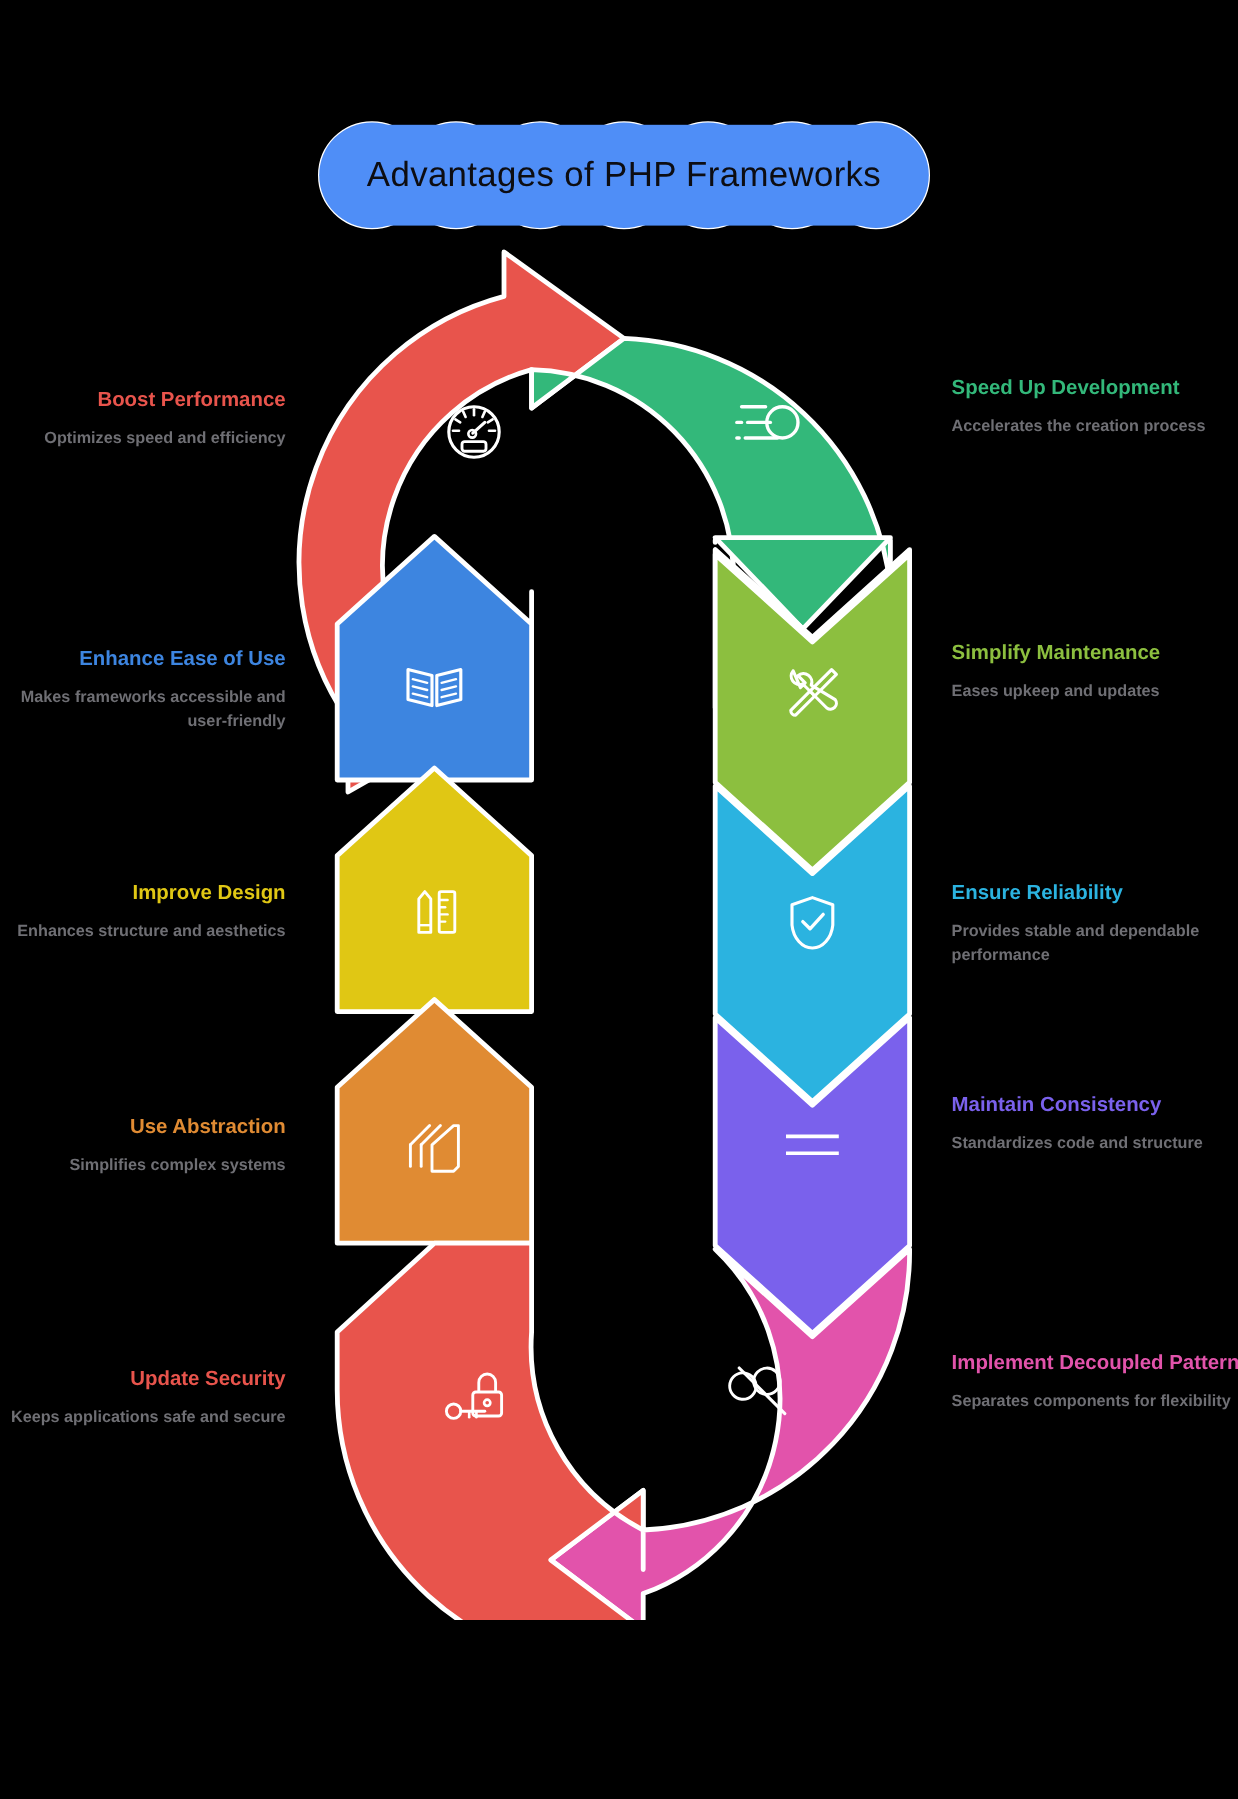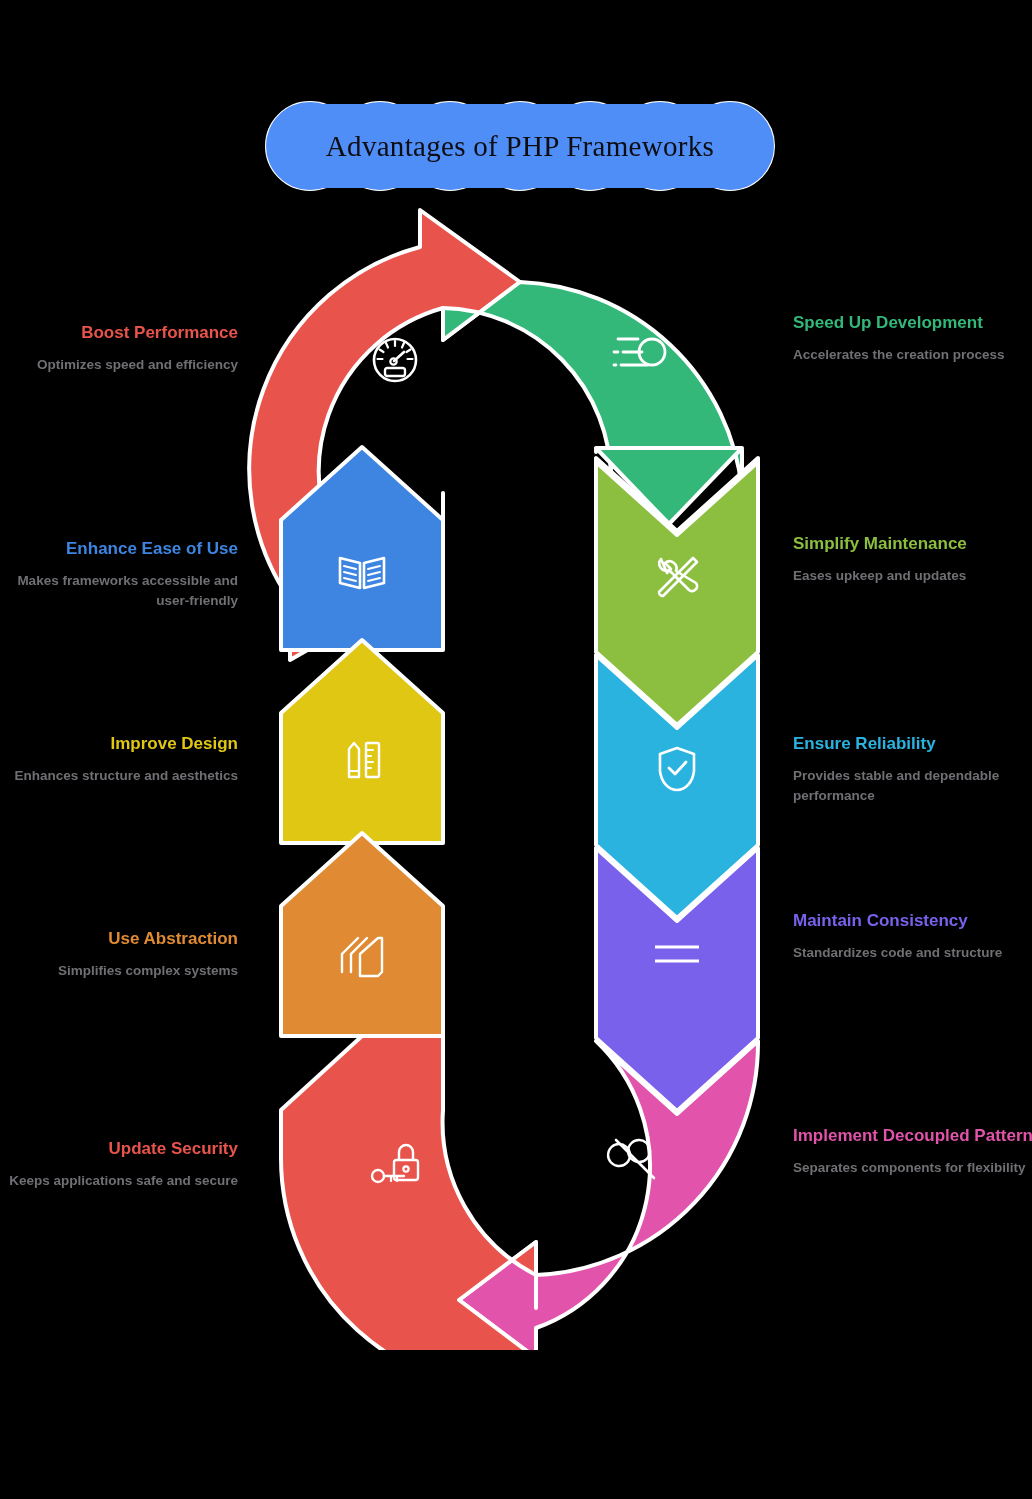--- a/index.html
+++ b/index.html
@@ -6,21 +6,21 @@
   body{width:1032px;height:1499px;position:relative;overflow:hidden;
        font-family:"Liberation Sans",sans-serif;}
 
   #stage{position:absolute;left:0;top:0;width:1032px;height:1499px;}
 
   
   .title-wrap{position:absolute;left:262px;top:100px;width:516px;height:92px;}
   .title-wrap svg{position:absolute;left:0;top:0;}
   .title-text{position:absolute;left:0;top:0;width:516px;height:92px;
     display:flex;align-items:center;justify-content:center;
-    font-family:Liberation Serif, serif;font-size:29px;color:#0d0d12;
+    font-family:Liberation Sans, sans-serif;font-size:29px;color:#0d0d12;
     letter-spacing:.3px;}
 
   
   #diagram{position:absolute;left:0;top:190px;width:1032px;height:1160px;}
 
   
   .blk{position:absolute;width:250px;}
   .blk .hd{font-size:17px;font-weight:bold;line-height:1.35;margin:0 0 10px 0;}
   .blk .sb{font-size:13.5px;line-height:1.5;color:#6f6f74;font-weight:bold;}
   .left{left:-12px;text-align:right;}

